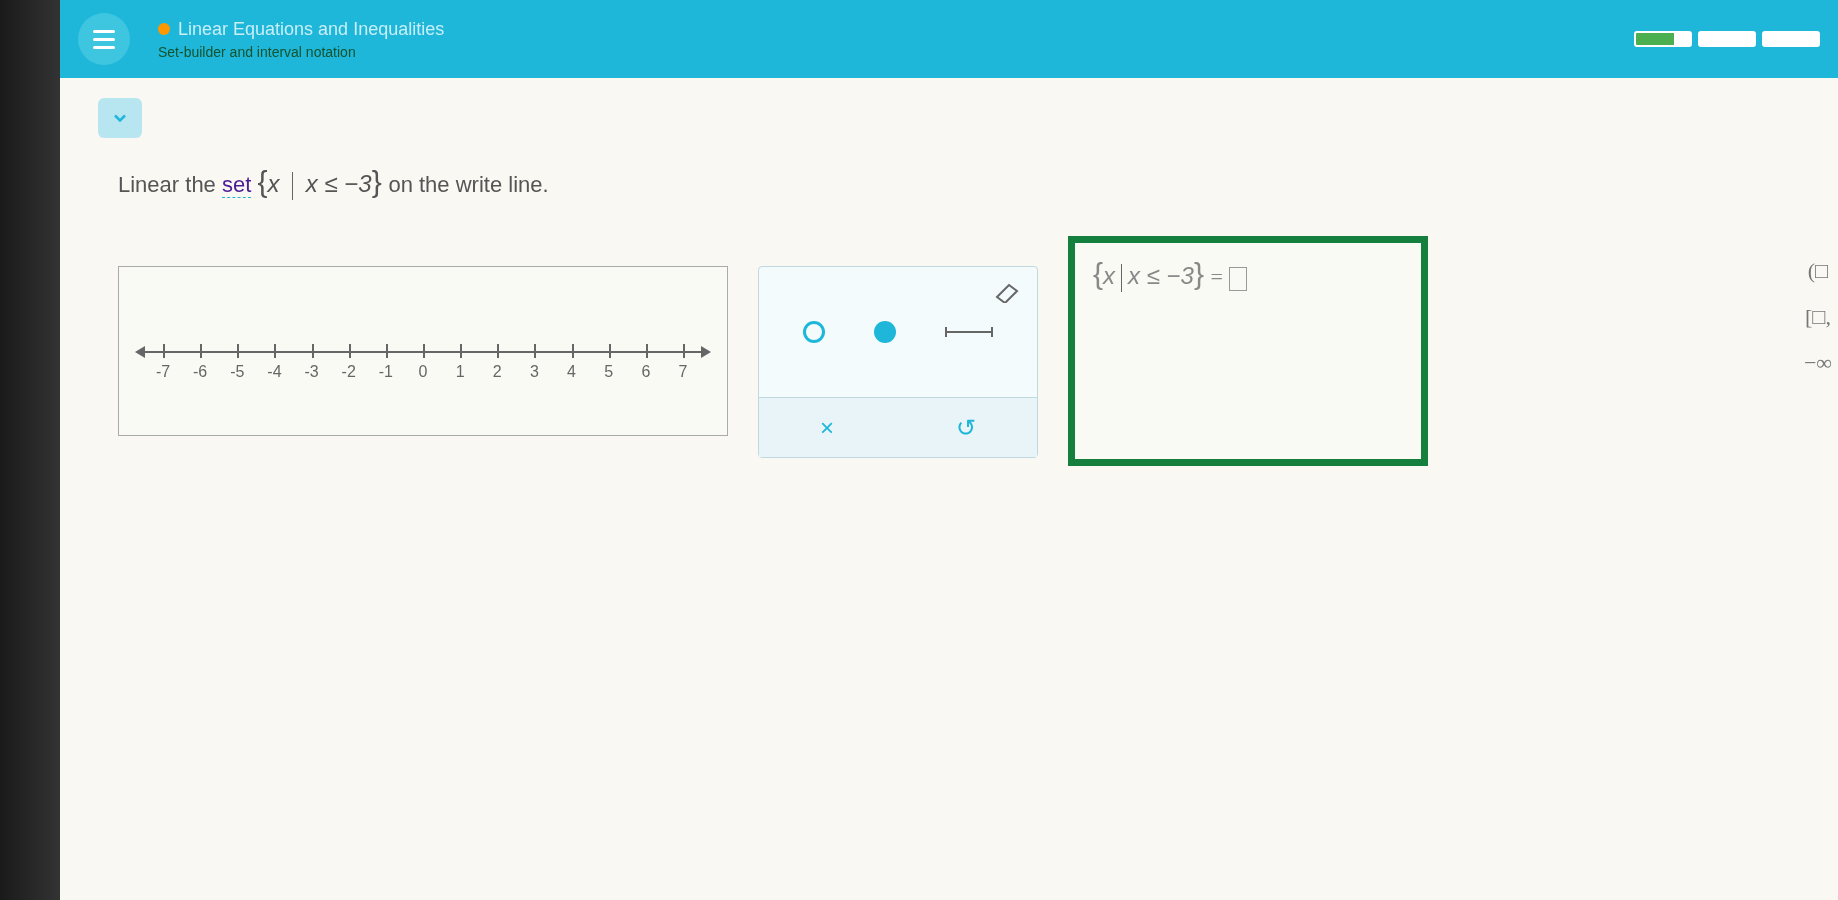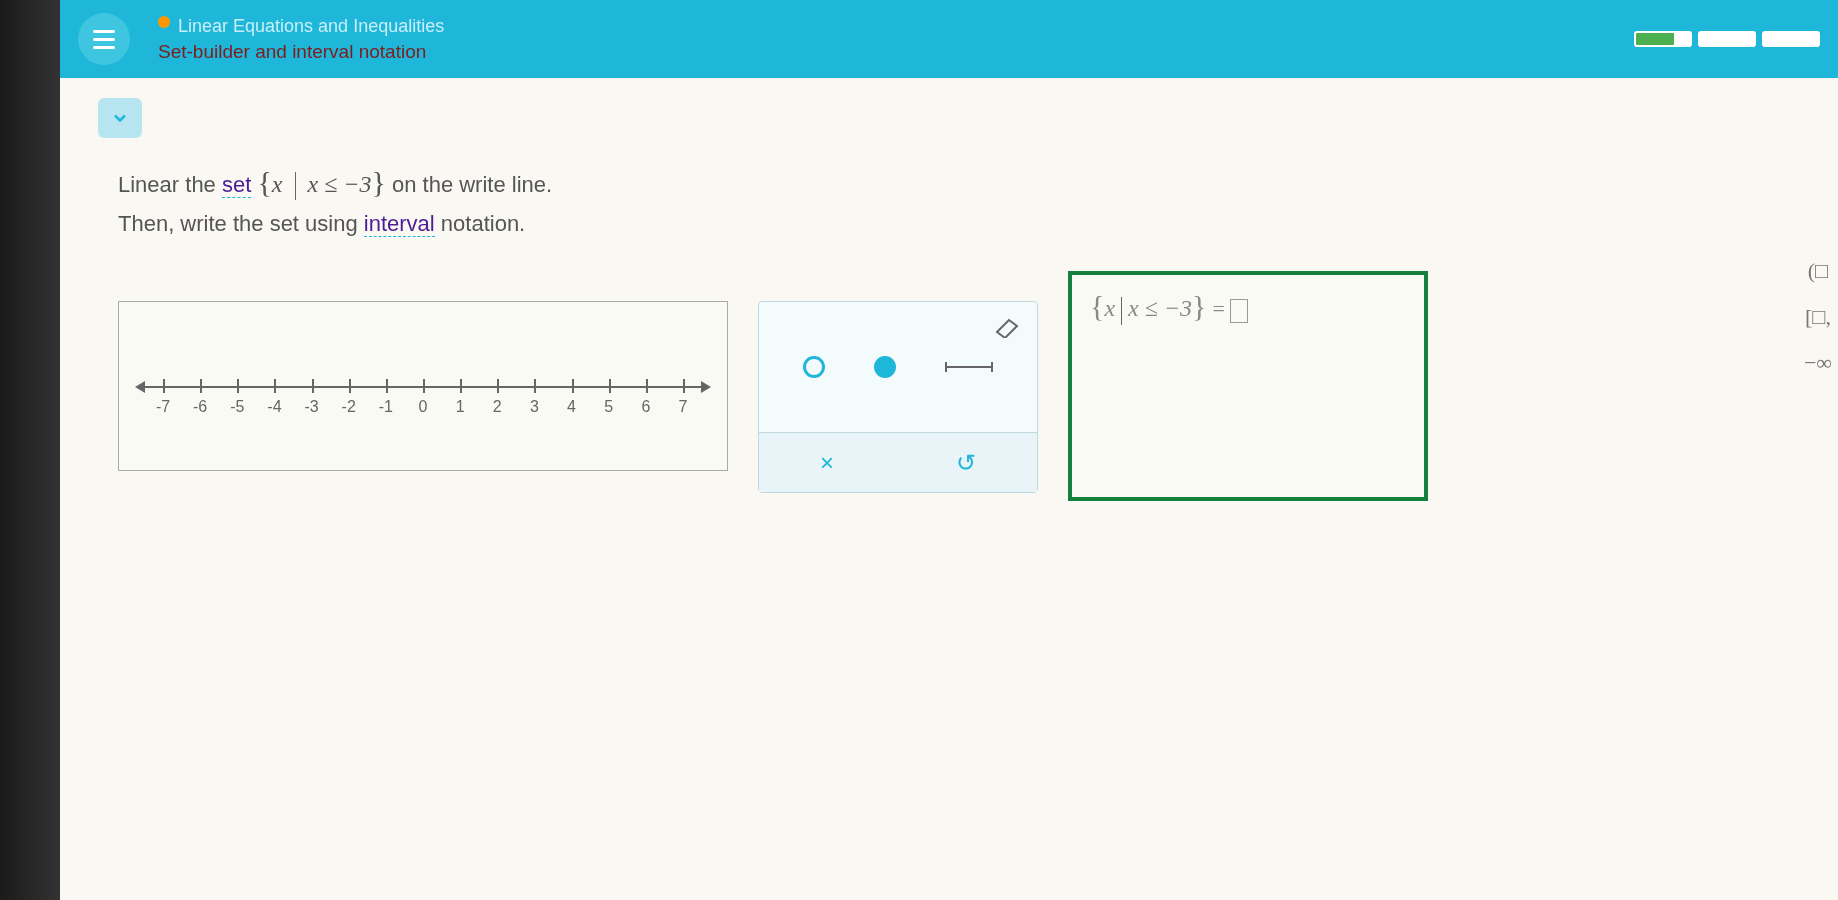--- a/index.html
+++ b/index.html
@@ -54,32 +54,33 @@
       border-radius: 2px;
     }
     .header-text {
       margin-left: 28px;
       color: #fff;
     }
     .header-topic {
       font-size: 18px;
       color: #c8eef7;
       display: flex;
+      align-items: center;
       gap: 8px;
     }
     .header-topic .dot {
       width: 12px;
       height: 12px;
       border-radius: 50%;
       background: #ff9800;
       display: inline-block;
     }
     .header-subtopic {
-      font-size: 19px;
-      color: #7f1d1d;
+      font-size: 14px;
+      color: #14532d;
       margin-top: 4px;
     }
     .progress-bars {
       position: absolute;
       right: 18px;
       top: 50%;
       transform: translateY(-50%);
       display: flex;
       gap: 6px;
     }
@@ -127,21 +128,21 @@
       margin-top: 20px;
       font-size: 22px;
       color: #555;
       line-height: 1.6;
     }
     .problem-text .linked {
       color: #4c1d95;
       border-bottom: 1px dashed #1eb7d9;
     }
     .set-notation {
-      font-family: Liberation Serif, serif;
+      font-family: Liberation Sans, sans-serif;
       font-style: italic;
       font-size: 24px;
     }
     .brace {
       font-size: 30px;
       font-style: normal;
     }
     .bar {
       display: inline-block;
       width: 1px;
@@ -270,21 +271,21 @@
     }
     .tool-btn {
       font-size: 24px;
       color: #1eb7d9;
       cursor: pointer;
       user-select: none;
     }
     .answer-box {
       width: 360px;
       height: 230px;
-      border: 4px solid #15803d;
+      border: 7px solid #15803d;
       background: #fafaf5;
       padding: 14px 18px;
       font-family: 'Times New Roman', serif;
       font-size: 22px;
       color: #888;
       margin-top: -30px;
     }
     .answer-box .placeholder {
       display: inline-block;
       width: 18px;
@@ -349,23 +350,20 @@
 
   <div class="problem-text">
     <div>
       <span>Linear the </span><span class="linked">set</span>
       <span class="set-notation">
         <span class="brace">{</span><span>x</span>
         <span class="bar"></span>
         <span>x ≤ −3</span><span class="brace">}</span>
       </span>
       <span> on the write line.</span>
-    </div>
-    <div>
-      <span>Then, write the set using </span><span class="linked">interval</span><span> notation.</span>
     </div>
   </div>
 
   <div class="work-area">
 
     <div class="number-line-box">
       <div class="number-line" id="numberline">
         <div class="nl-axis"></div>
         <div class="nl-arrow-left"></div>
         <div class="nl-arrow-right"></div>

